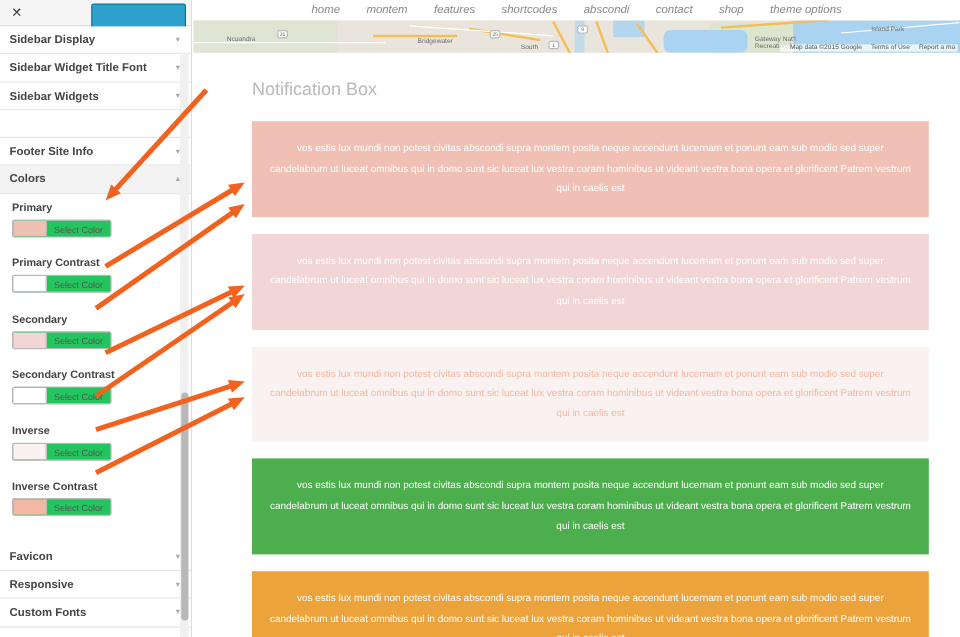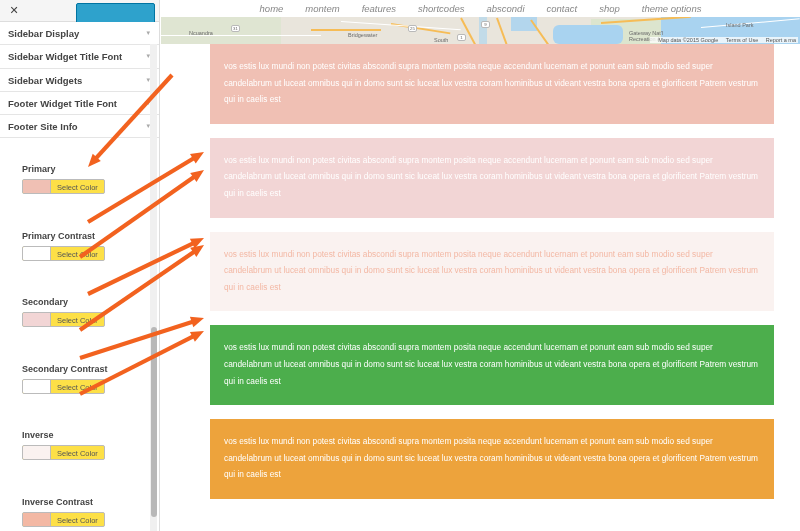--- a/index.html
+++ b/index.html
@@ -65,33 +65,33 @@
   }
   .sb-row .chev {
     position: absolute; right: 9px; top: 0;
     line-height: 23px;
     font-size: 7px;
     color: #aaa;
     font-family: "DejaVu Sans", sans-serif;
   }
 
   
-  .color-ctl { position: relative; height: 46.5px; background: #fff; padding: 6px 10px 0 22px; margin-top: 20px; }
+  .color-ctl { position: relative; height: 46.5px; background: #fff; padding: 6px 10px 0 10px; }
   .color-ctl .cname {
     font-size: 9px; color: #444; font-weight: bold;
     line-height: 11px; white-space: nowrap;
   }
   .picker {
     margin-top: 4px;
     display: inline-flex;
     align-items: stretch;
     height: 15px;
     border: 1px solid #bbb;
     border-radius: 2px;
-    background: #fde047;
+    background: #22c55e;
     overflow: hidden;
     cursor: pointer;
   }
   .swatch { width: 28px; border-right: 1px solid #bbb; }
   .picker .ptext {
     font-size: 7.5px; color: #555;
     padding: 0 6px; line-height: 15px; white-space: nowrap;
   }
 
   .sb-spacer { height: 12px; background: #fff; }
@@ -186,20 +186,21 @@
     margin-top: 22px; margin-bottom: 18px;
     white-space: nowrap;
   }
 
   .nbox {
     width: 564px;
     padding: 14px 14px 16px 14px;
     margin-bottom: 14px;
     font-size: 8.3px;
     line-height: 16.6px;
+    text-align: center;
   }
 
   
   .arrows {
     position: absolute; left: 0; top: 0;
     width: 800px; height: 531px;
     pointer-events: none;
   }
 </style>
 </head>
@@ -222,26 +223,29 @@
           </div>
           <div class="sb-row">
             <div class="lbl">Sidebar Widget Title Font</div>
             <div class="chev">▾</div>
           </div>
           <div class="sb-row">
             <div class="lbl">Sidebar Widgets</div>
             <div class="chev">▾</div>
           </div>
           <div class="sb-row">
-            <div class="lbl">Footer Widget Title Font</div>
             <div class="chev">▾</div>
           </div>
           <div class="sb-row">
             <div class="lbl">Footer Site Info</div>
             <div class="chev">▾</div>
+          </div>
+          <div class="sb-row active">
+            <div class="lbl">Colors</div>
+            <div class="chev">▴</div>
           </div>
         </div>
       <div id="color-controls">
           <div class="color-ctl"><div class="cname">Primary</div><div class="picker">
               <div class="swatch" style="background: rgb(240, 192, 180);"></div>
               <div class="ptext">Select Color</div>
             </div></div>
           <div class="color-ctl"><div class="cname">Primary Contrast</div><div class="picker">
               <div class="swatch" style="background: rgb(255, 255, 255);"></div>
               <div class="ptext">Select Color</div>
@@ -329,20 +333,21 @@
           <div class="shield" style="left: 320px; top: 4px;">9</div>
         </div>
       <div class="attrib">
         <span>Map data ©2015 Google</span>
         <span>Terms of Use</span>
         <span>Report a ma</span>
       </div>
     </div>
 
     <div class="pv-body">
+      <h2 class="pv-title">Notification Box</h2>
       <div id="notification-boxes">
           <div class="nbox" style="background: rgb(240, 192, 180); color: rgb(255, 255, 255);">vos estis lux mundi non potest civitas abscondi supra montem posita neque accendunt lucernam et ponunt eam sub modio sed super candelabrum ut luceat omnibus qui in domo sunt sic luceat lux vestra coram hominibus ut videant vestra bona opera et glorificent Patrem vestrum qui in caelis est</div>
           <div class="nbox" style="background: rgb(242, 213, 213); color: rgb(255, 255, 255);">vos estis lux mundi non potest civitas abscondi supra montem posita neque accendunt lucernam et ponunt eam sub modio sed super candelabrum ut luceat omnibus qui in domo sunt sic luceat lux vestra coram hominibus ut videant vestra bona opera et glorificent Patrem vestrum qui in caelis est</div>
           <div class="nbox" style="background: rgb(250, 242, 240); color: rgb(243, 184, 164);">vos estis lux mundi non potest civitas abscondi supra montem posita neque accendunt lucernam et ponunt eam sub modio sed super candelabrum ut luceat omnibus qui in domo sunt sic luceat lux vestra coram hominibus ut videant vestra bona opera et glorificent Patrem vestrum qui in caelis est</div>
           <div class="nbox" style="background: rgb(76, 174, 76); color: rgb(255, 255, 255);">vos estis lux mundi non potest civitas abscondi supra montem posita neque accendunt lucernam et ponunt eam sub modio sed super candelabrum ut luceat omnibus qui in domo sunt sic luceat lux vestra coram hominibus ut videant vestra bona opera et glorificent Patrem vestrum qui in caelis est</div>
           <div class="nbox" style="background: rgb(237, 163, 60); color: rgb(255, 255, 255);">vos estis lux mundi non potest civitas abscondi supra montem posita neque accendunt lucernam et ponunt eam sub modio sed super candelabrum ut luceat omnibus qui in domo sunt sic luceat lux vestra coram hominibus ut videant vestra bona opera et glorificent Patrem vestrum qui in caelis est</div>
         </div>
     </div>
   </div>
 

